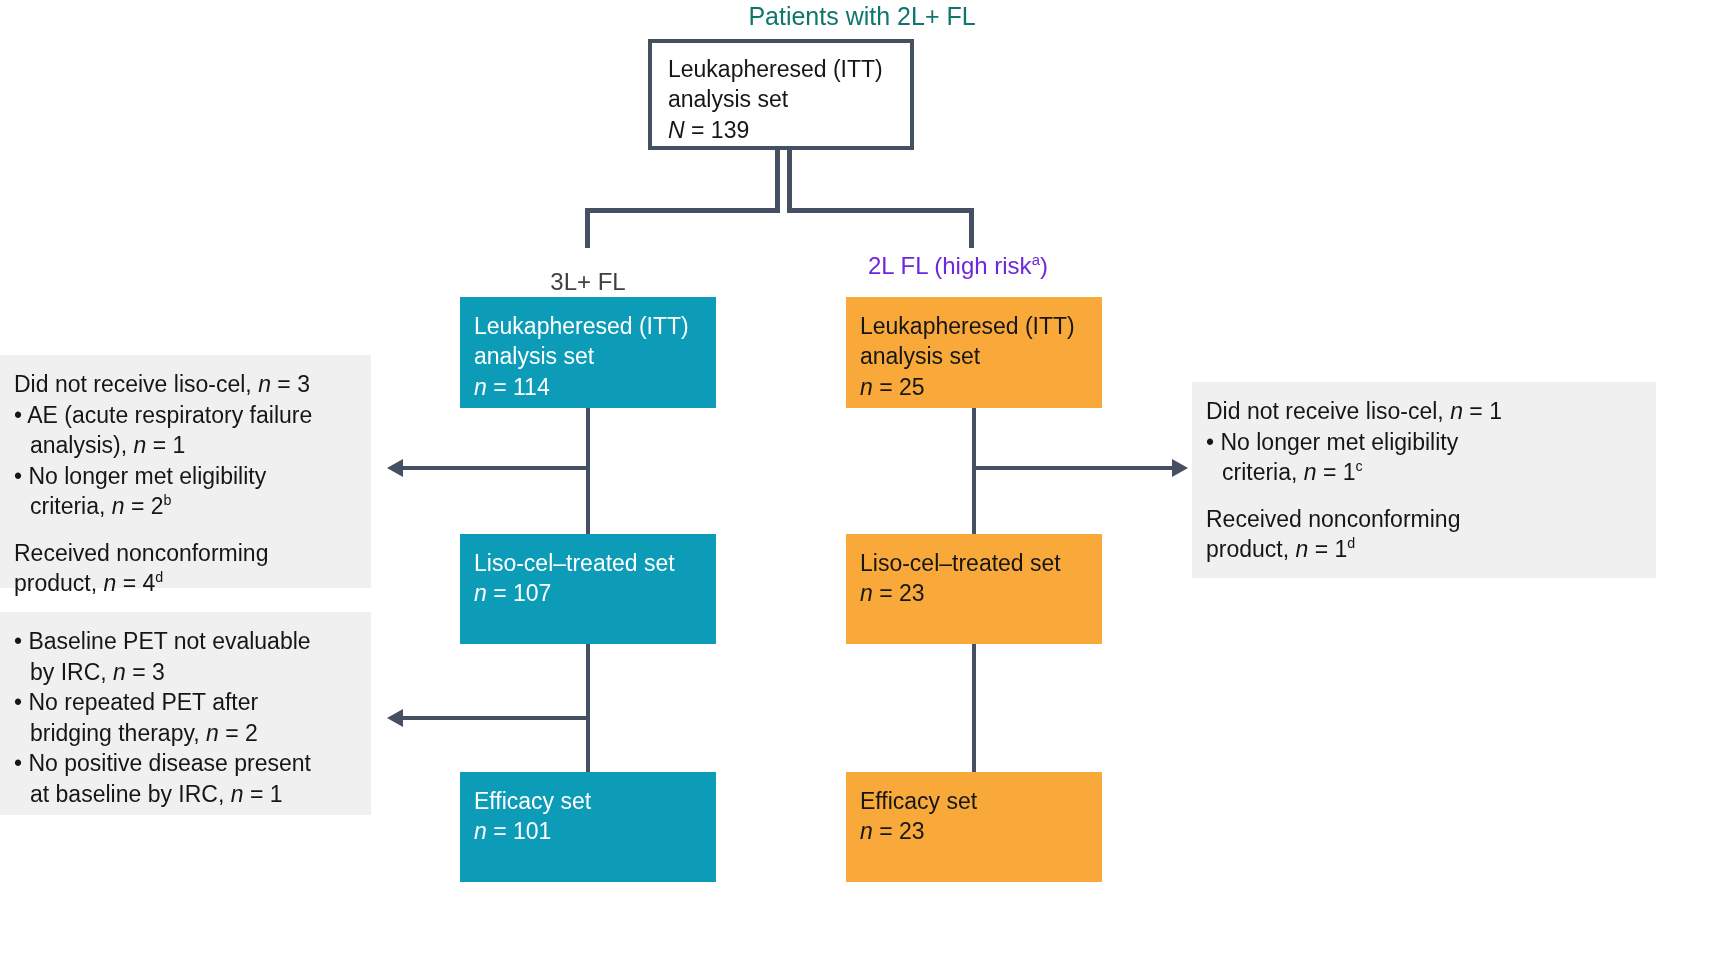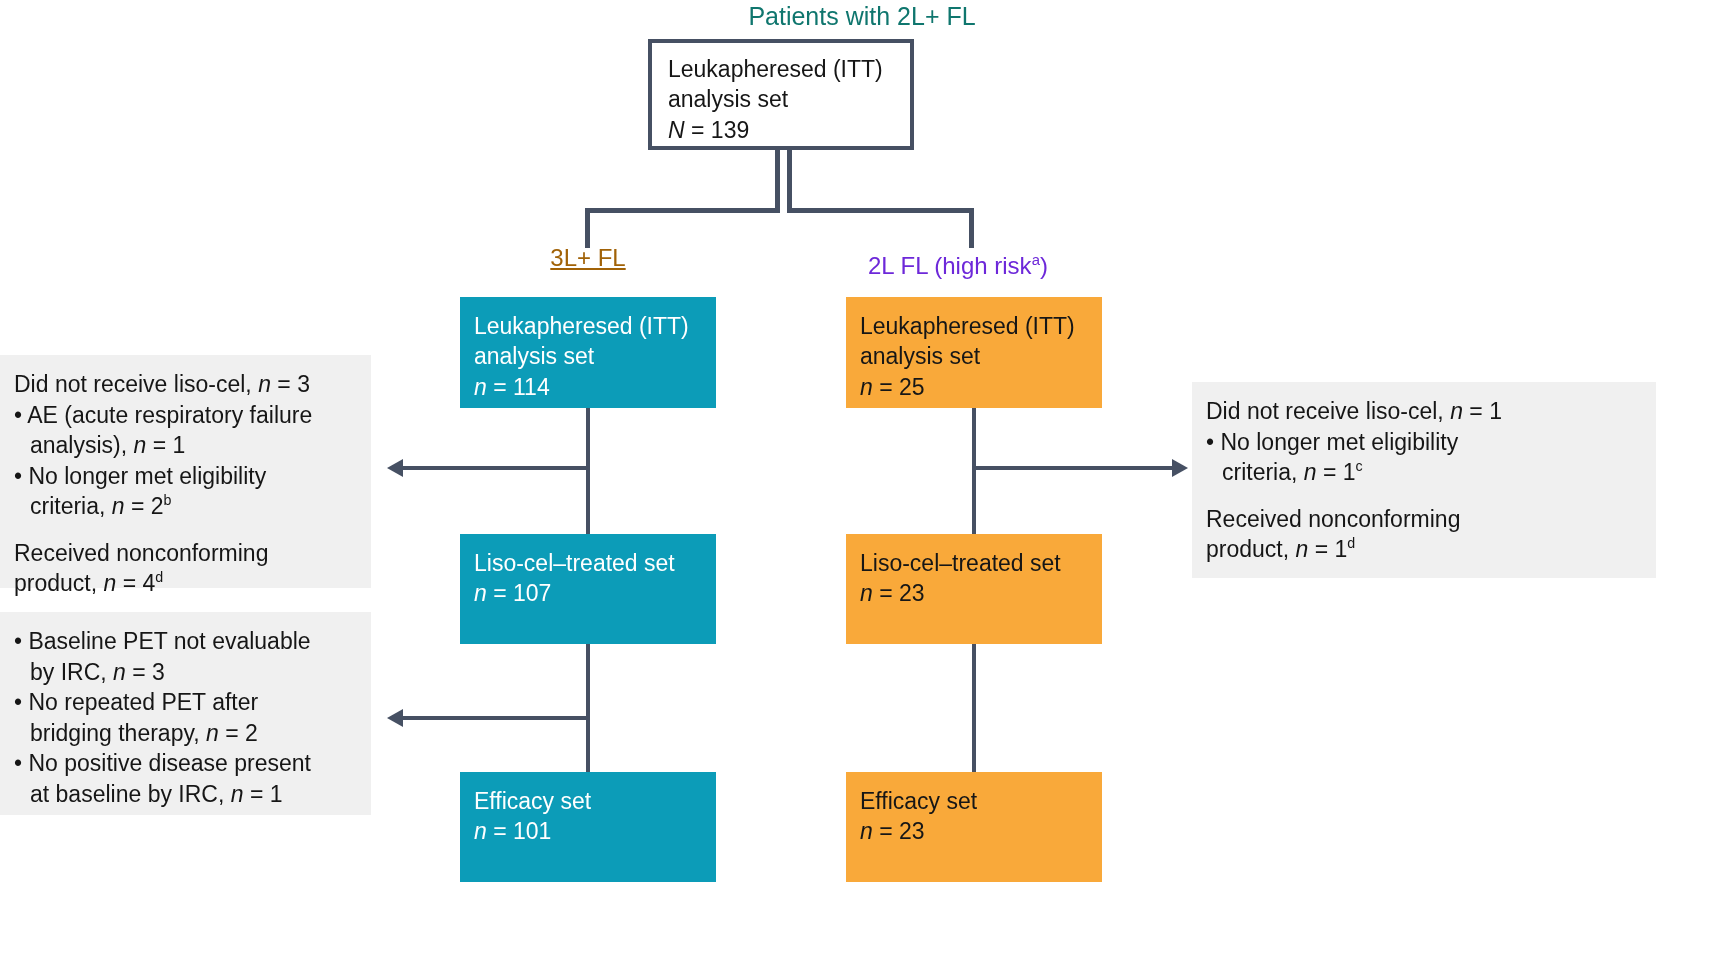--- a/index.html
+++ b/index.html
@@ -43,21 +43,21 @@
   .lnv{width:5px;}
   .lnh{height:5px;}
 
   
   .colline{position:absolute;width:4px;background:#465063;}
 
   
   .arm-head{
     position:absolute;font-size:24px;text-align:center;
   }
-  #arm-head-teal{left:460px;top:244px;width:256px;color:#a16207;text-decoration:underline;}
+  #arm-head-teal{left:460px;top:268px;width:256px;color:#404040;}
   #arm-head-orange{left:846px;top:252px;width:400px;color:#6d28d9;text-align:left;padding-left:22px;box-sizing:border-box;}
 
   
   .cbox{position:absolute;box-sizing:border-box;padding:14px 0 0 14px;}
   .cbox .bx-text{font-size:23px;line-height:1.32;}
   .teal{background:#0c9cb8;color:#ffffff;}
   .orange{background:#f9a93a;color:#161616;}
 
   #box-teal-itt     {left:460px;top:297px;width:256px;height:111px;}
   #box-orange-itt   {left:846px;top:297px;width:256px;height:111px;}

